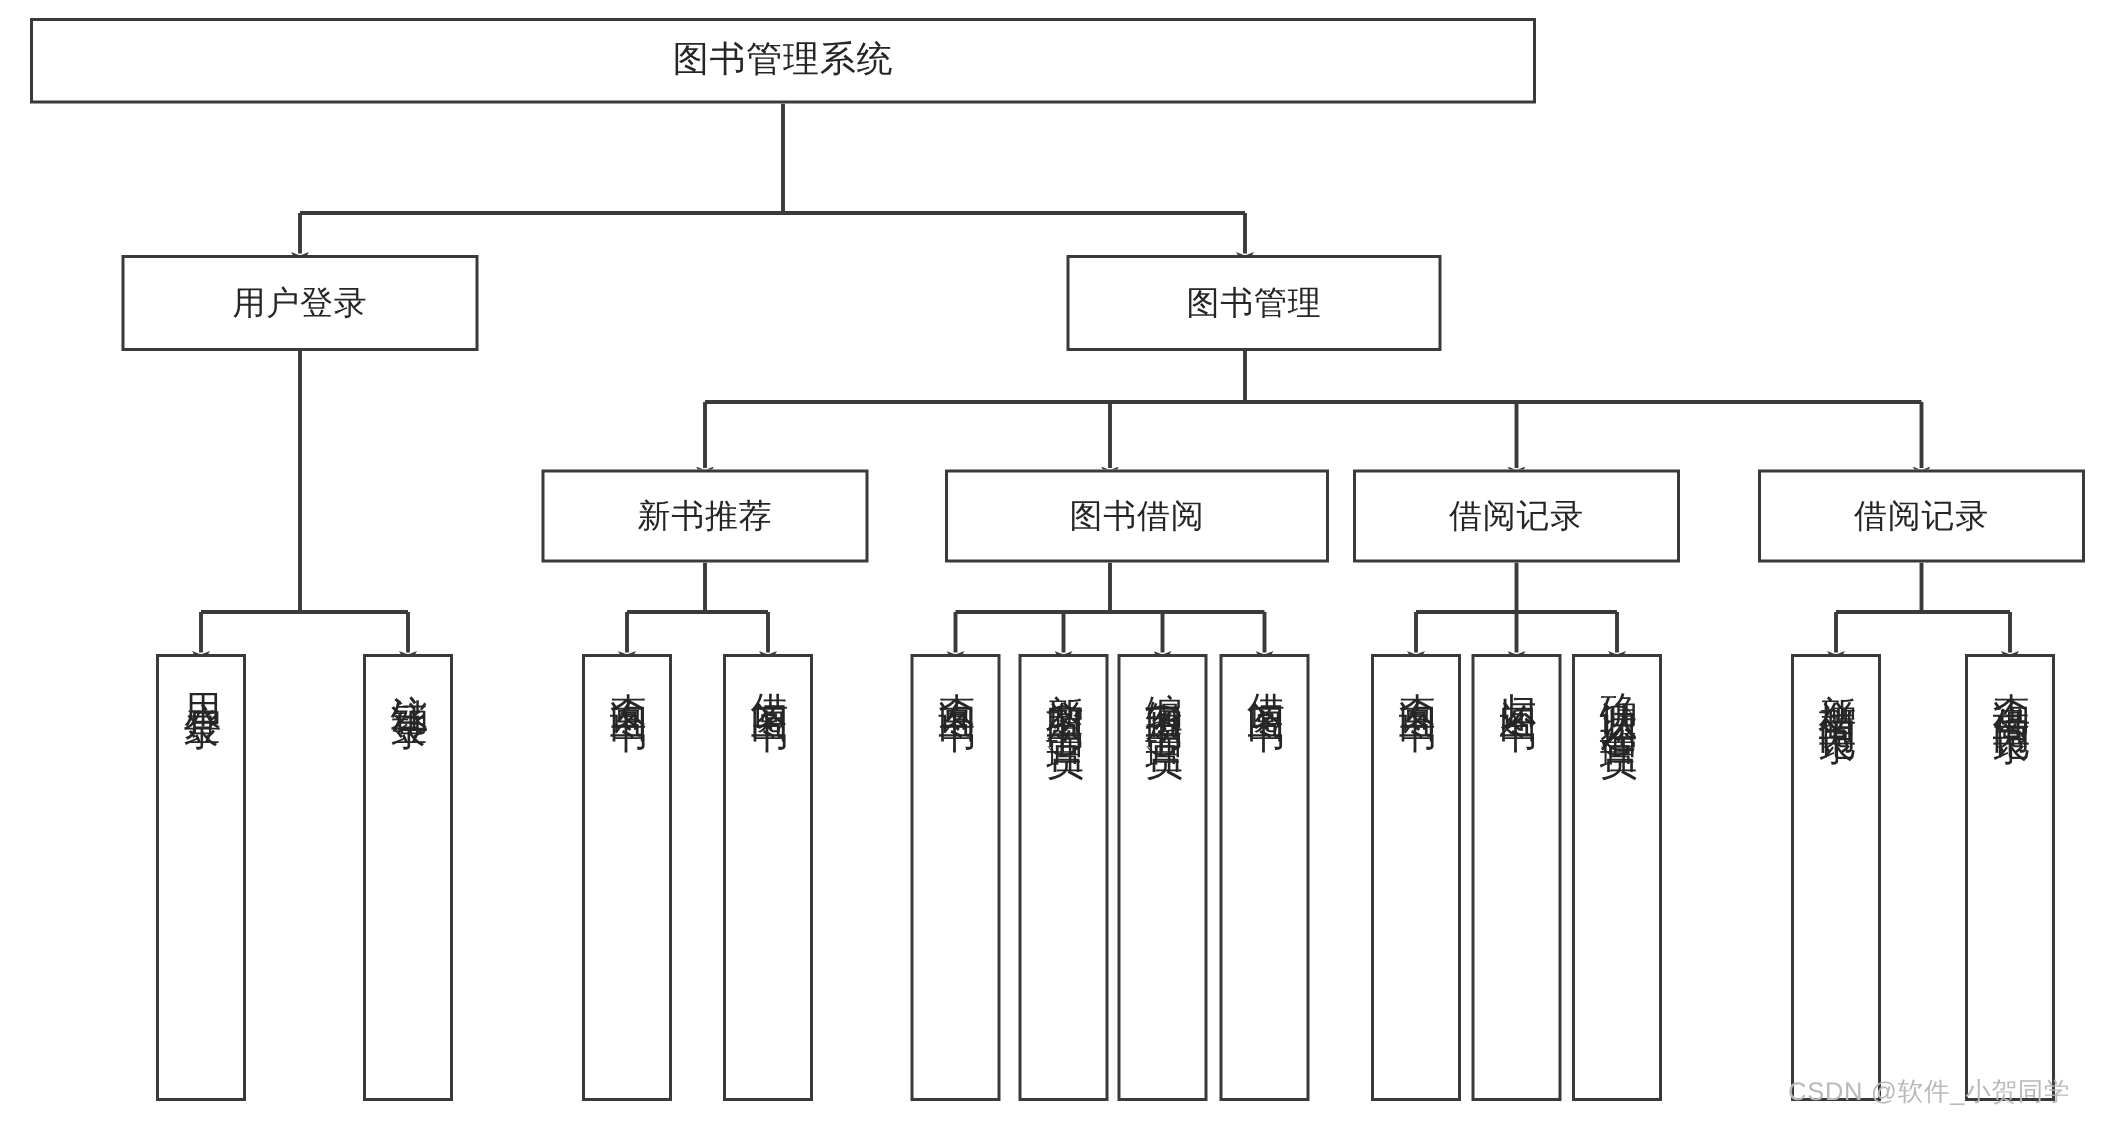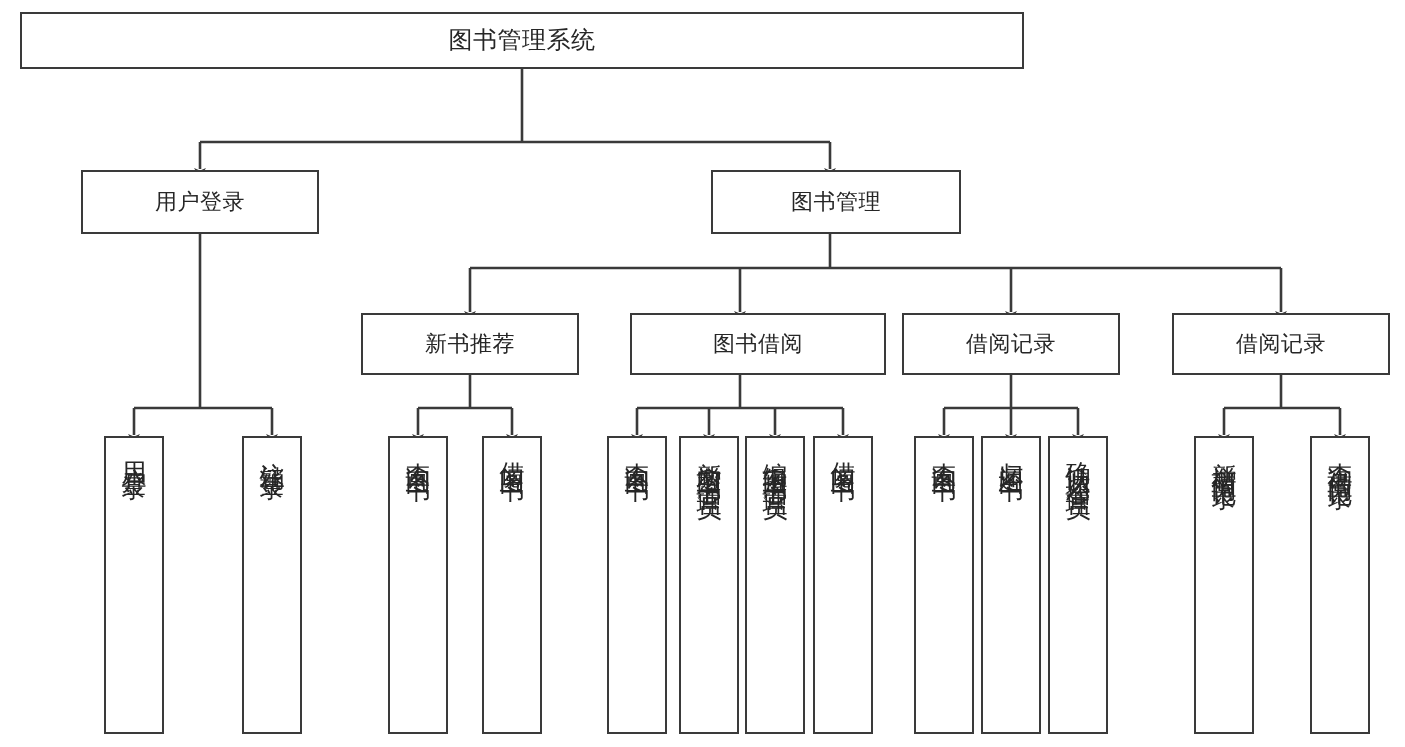--- a/index.html
+++ b/index.html
@@ -178,14 +178,15 @@
         <span class="label">确认归还（管理员）</span>
       </div>
       <div class="node vert" style="left: 1194px; top: 436px; width: 60px; height: 298px;">
         <span class="label">新增借阅记录</span>
       </div>
       <div class="node vert" style="left: 1310px; top: 436px; width: 60px; height: 298px;">
         <span class="label">查询借阅记录</span>
       </div>
     </div>
 
+  <div class="watermark" style="left: 1192px; top: 716px;">CSDN @软件_小贺同学</div>
 
 </div>
 
 </body></html>

